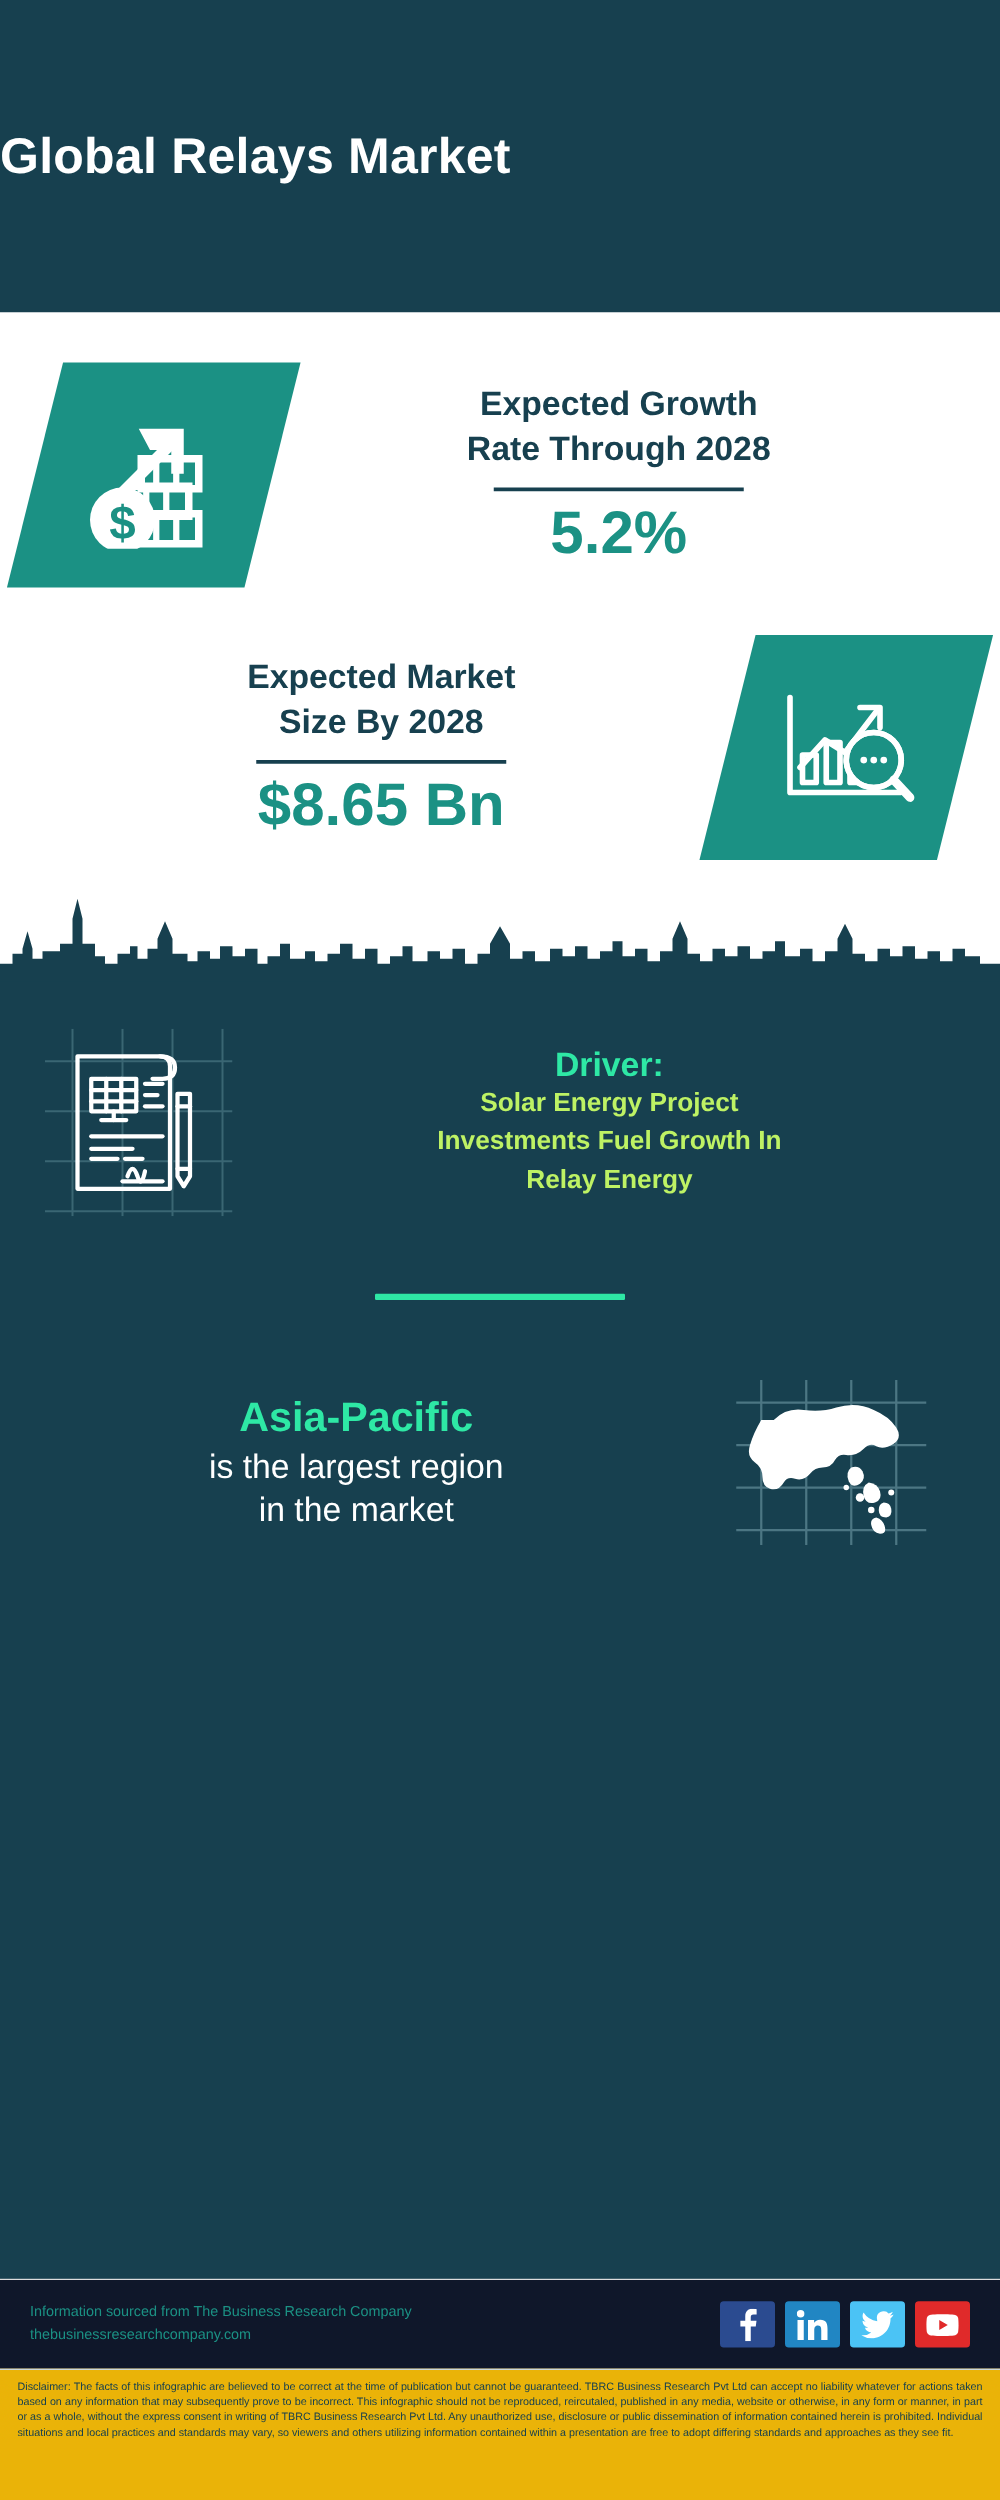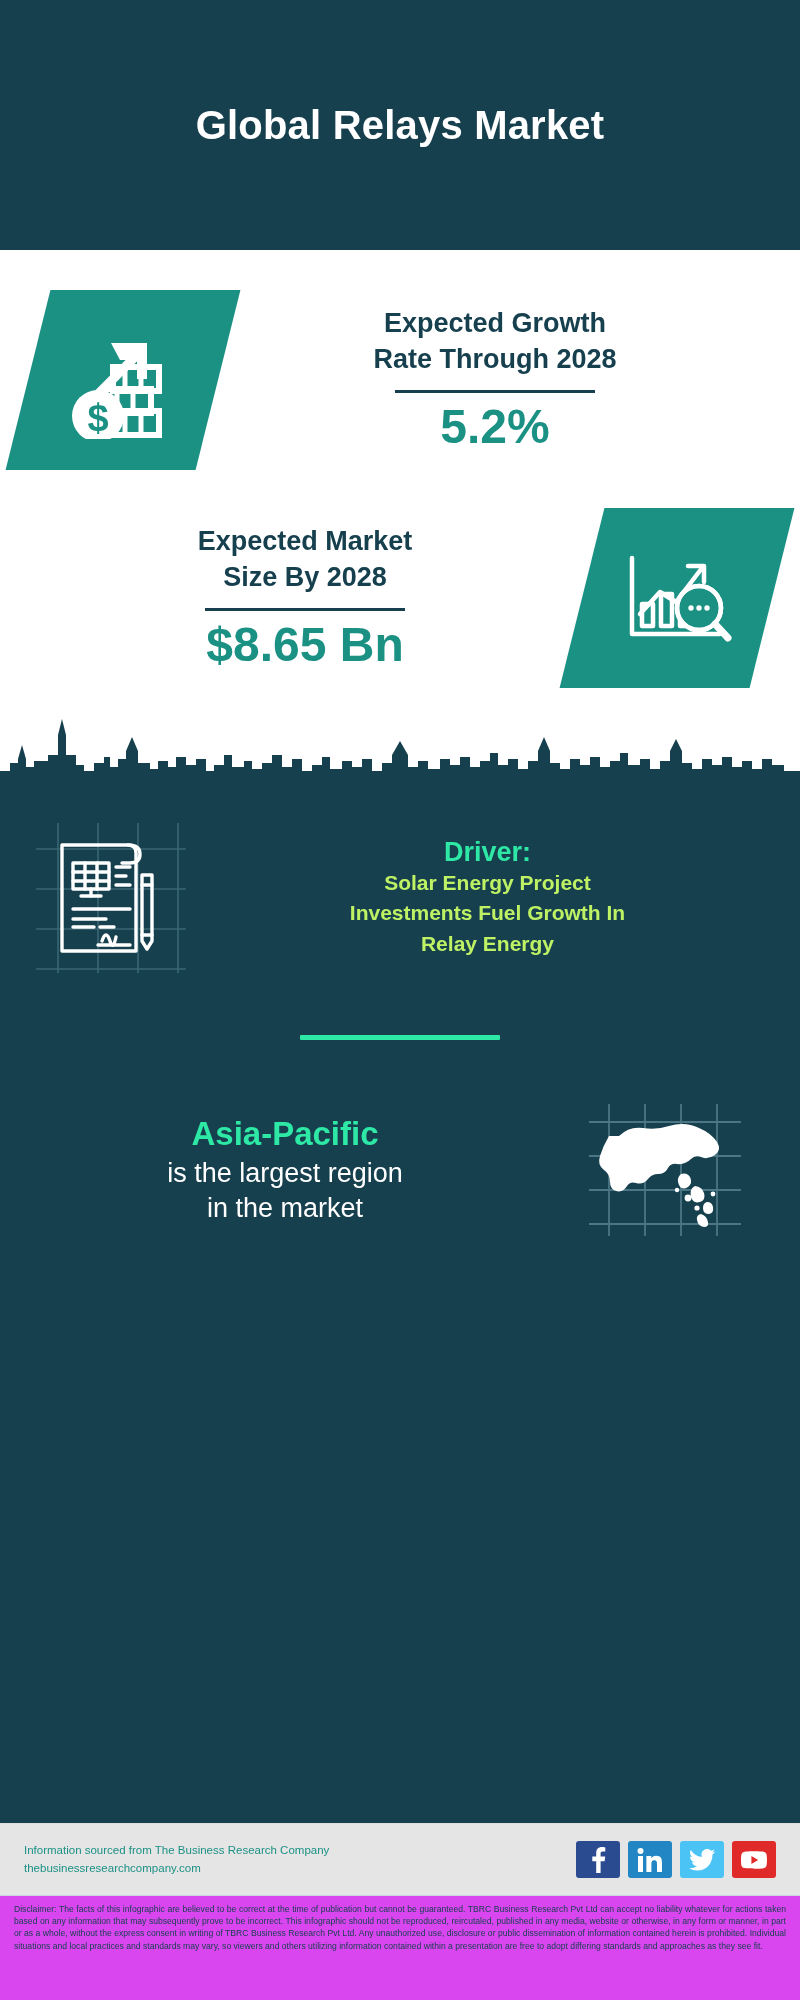--- a/index.html
+++ b/index.html
@@ -9,21 +9,21 @@
     background:#ffffff;
     position:relative;
     overflow:hidden;
   }
   .page { width:800px; height:2000px; position:relative; display:flex; flex-direction:column; }
 
   
   .header {
     height:250px;
     background:#17404F;
-    display:flex; align-items:center; justify-content:center;
+    display:flex; align-items:center; 
     flex:0 0 250px;
   }
   .header-title {
     color:#ffffff;
     font-size:40px;
     font-weight:bold;
     letter-spacing:0.2px;
     text-align:center;
   }
 
@@ -112,42 +112,42 @@
   }
   .region-sub {
     color:#ffffff;
     font-size:27px;
     line-height:1.3;
   }
   .region-map { flex:0 0 230px; display:flex; justify-content:center; }
 
   
   .footer-source {
-    background:#e5e5e5;
+    background:#0f172a;
     flex:0 0 72px;
     display:flex; align-items:center;
     padding:12px 24px;
     border-top:1px solid #dddddd;
   }
   .source-text { flex:1; }
   .source-line1 { color:#1B9184; font-size:11.5px; line-height:1.55; }
   .source-line2 { color:#1B9184; font-size:11.5px; line-height:1.55; }
   .social { display:flex; gap:8px; align-items:center; }
   .social-btn {
     width:44px; height:37px;
     border-radius:3px;
     display:flex; align-items:center; justify-content:center;
   }
   .fb { background:#2B4B90; }
   .li { background:#2186C3; }
   .tw { background:#4BC3F5; }
   .yt { background:#E02A2A; }
 
   .disclaimer {
-    background:#d946ef;
+    background:#eab308;
     flex:0 0 105px;
     padding:7px 14px 0 14px;
     border-top:1px solid #c9d6da;
   }
   .disclaimer p {
     color:#17404F;
     font-size:8.6px;
     line-height:1.42;
     text-align:justify;
   }

